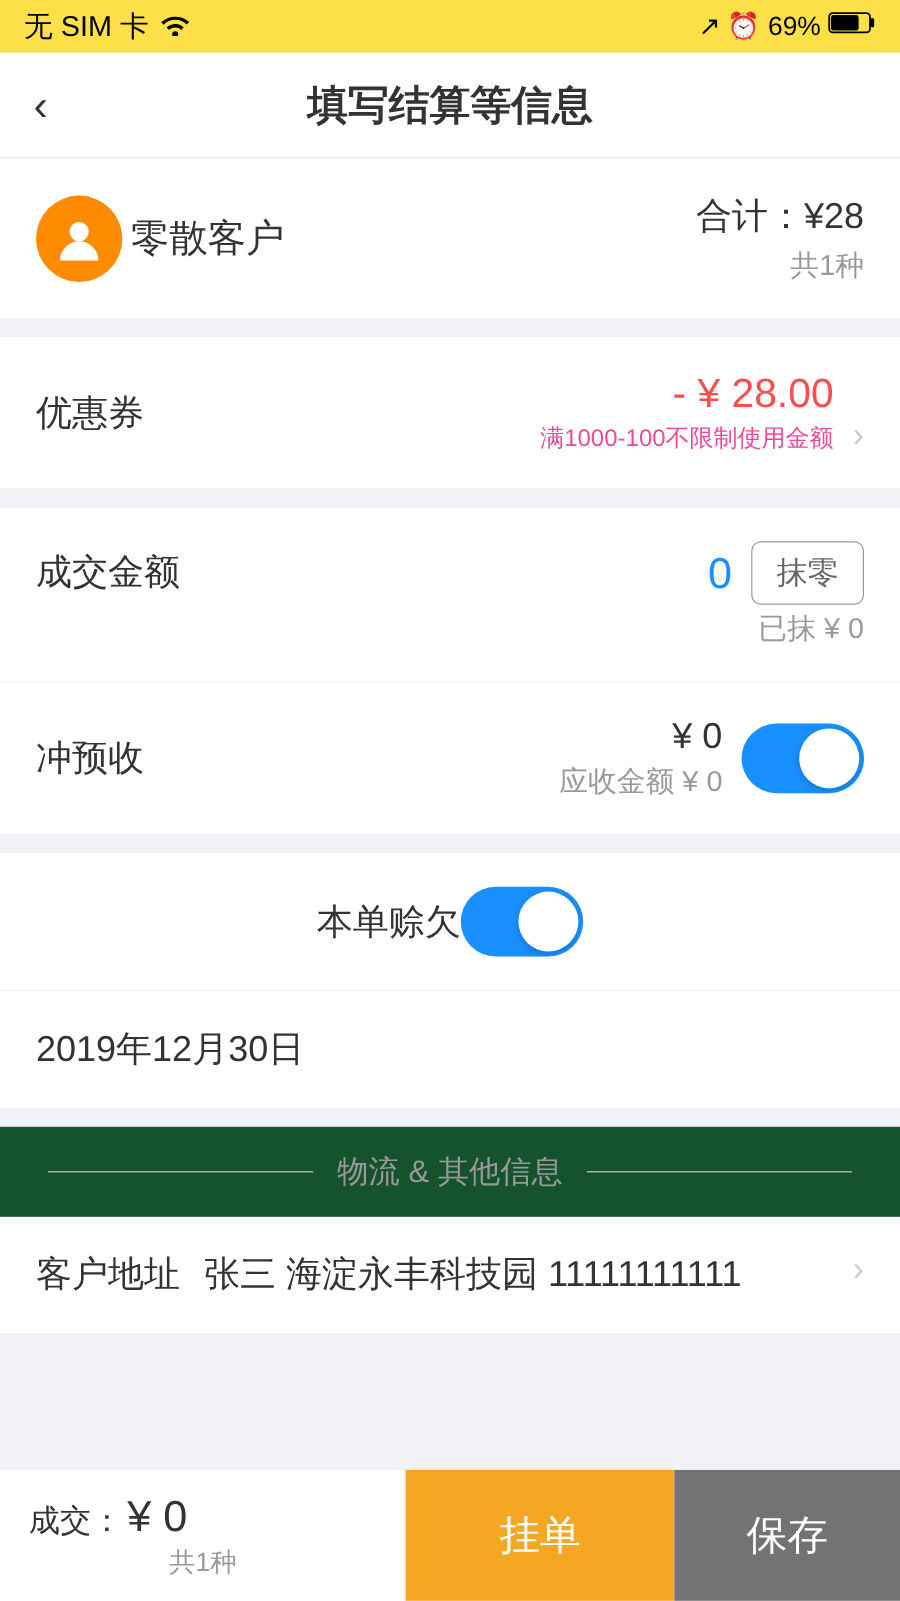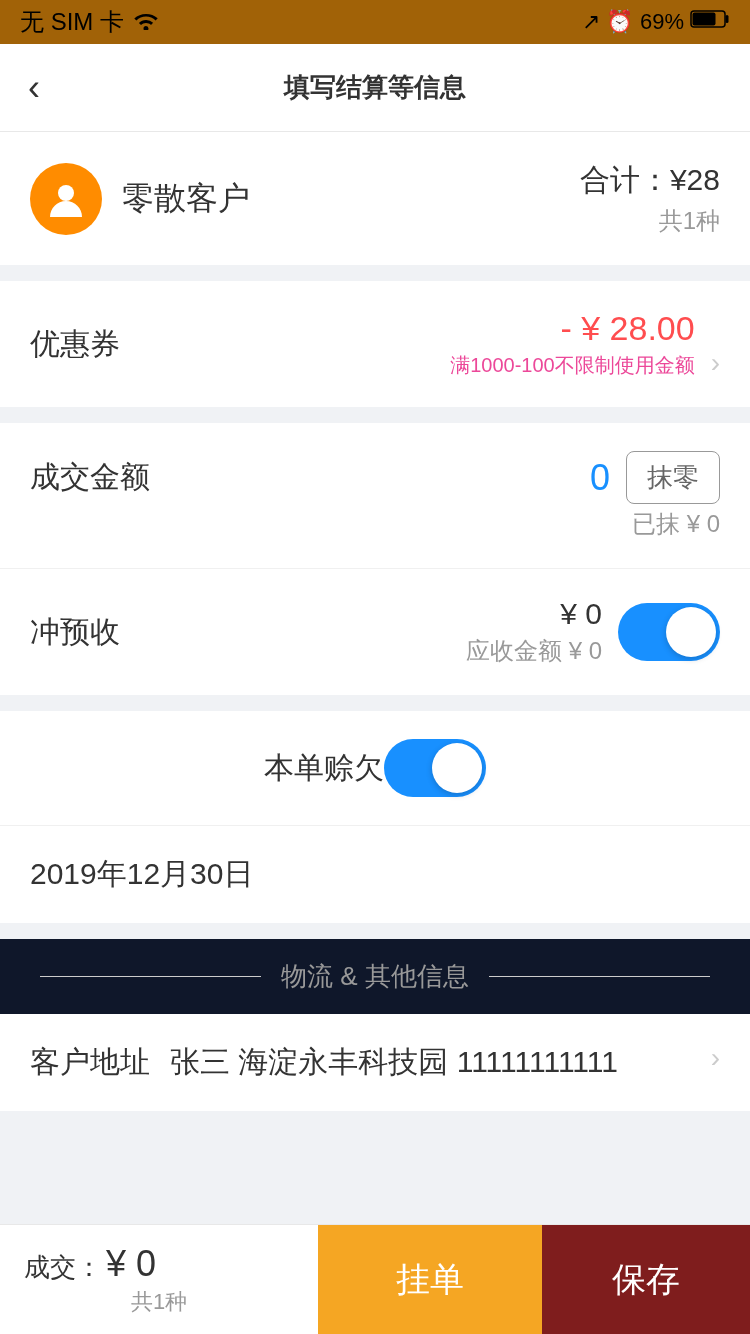--- a/index.html
+++ b/index.html
@@ -9,21 +9,21 @@
       min-height: 1334px;
       font-family: -apple-system, "PingFang SC", "Helvetica Neue", sans-serif;
       background: #f0f2f5;
       font-size: 28px;
       color: #333;
     }
 
     
     .status-bar {
       height: 44px;
-      background: #a16207;
+      background: #fde047;
       display: flex;
       align-items: center;
       justify-content: space-between;
       padding: 0 20px;
       font-size: 24px;
       color: #000;
     }
     .status-left { display: flex; align-items: center; gap: 8px; }
     .status-center { font-size: 28px; font-weight: 600; }
     .status-right { display: flex; align-items: center; gap: 6px; font-size: 22px; }
@@ -39,21 +39,21 @@
       border-bottom: 1px solid #e8e8e8;
     }
     .nav-back {
       position: absolute;
       left: 28px;
       font-size: 36px;
       color: #333;
       cursor: pointer;
     }
     .nav-title {
-      font-size: 26px;
+      font-size: 34px;
       font-weight: 600;
       color: #333;
     }
 
     
     .content {
       flex: 1;
       overflow-y: auto;
       padding-bottom: 120px;
     }
@@ -63,21 +63,21 @@
       background: #fff;
       padding: 28px 30px;
       display: flex;
       align-items: center;
       justify-content: space-between;
       margin-bottom: 16px;
     }
     .customer-left {
       display: flex;
       align-items: center;
-      gap: 20px;
+      gap: 7px;
     }
     .avatar {
       width: 72px;
       height: 72px;
       border-radius: 50%;
       background: #ff8c00;
       display: flex;
       align-items: center;
       justify-content: center;
     }
@@ -213,21 +213,21 @@
       display: flex;
       align-items: center;
       gap: 20px;
       min-height: 88px;
     }
     .due-date-label { font-size: 30px; color: #333; }
     .due-date-value { font-size: 30px; color: #333; }
 
     
     .logistics-header {
-      background: #0f172a;
+      background: #14532d;
       padding: 20px 20px;
       text-align: center;
       position: relative;
       display: flex;
       align-items: center;
       justify-content: center;
     }
     .logistics-header::before,
     .logistics-header::after {
       content: '';
@@ -283,23 +283,23 @@
       height: 100%;
       background: #f5a623;
       display: flex;
       align-items: center;
       justify-content: center;
       font-size: 34px;
       color: #fff;
       cursor: pointer;
     }
     .btn-save {
-      width: 208px;
+      width: 188px;
       height: 100%;
-      background: #7f1d1d;
+      background: #737373;
       display: flex;
       align-items: center;
       justify-content: center;
       font-size: 34px;
       color: #fff;
       cursor: pointer;
     }
   </style>
 </head>
 <body>

